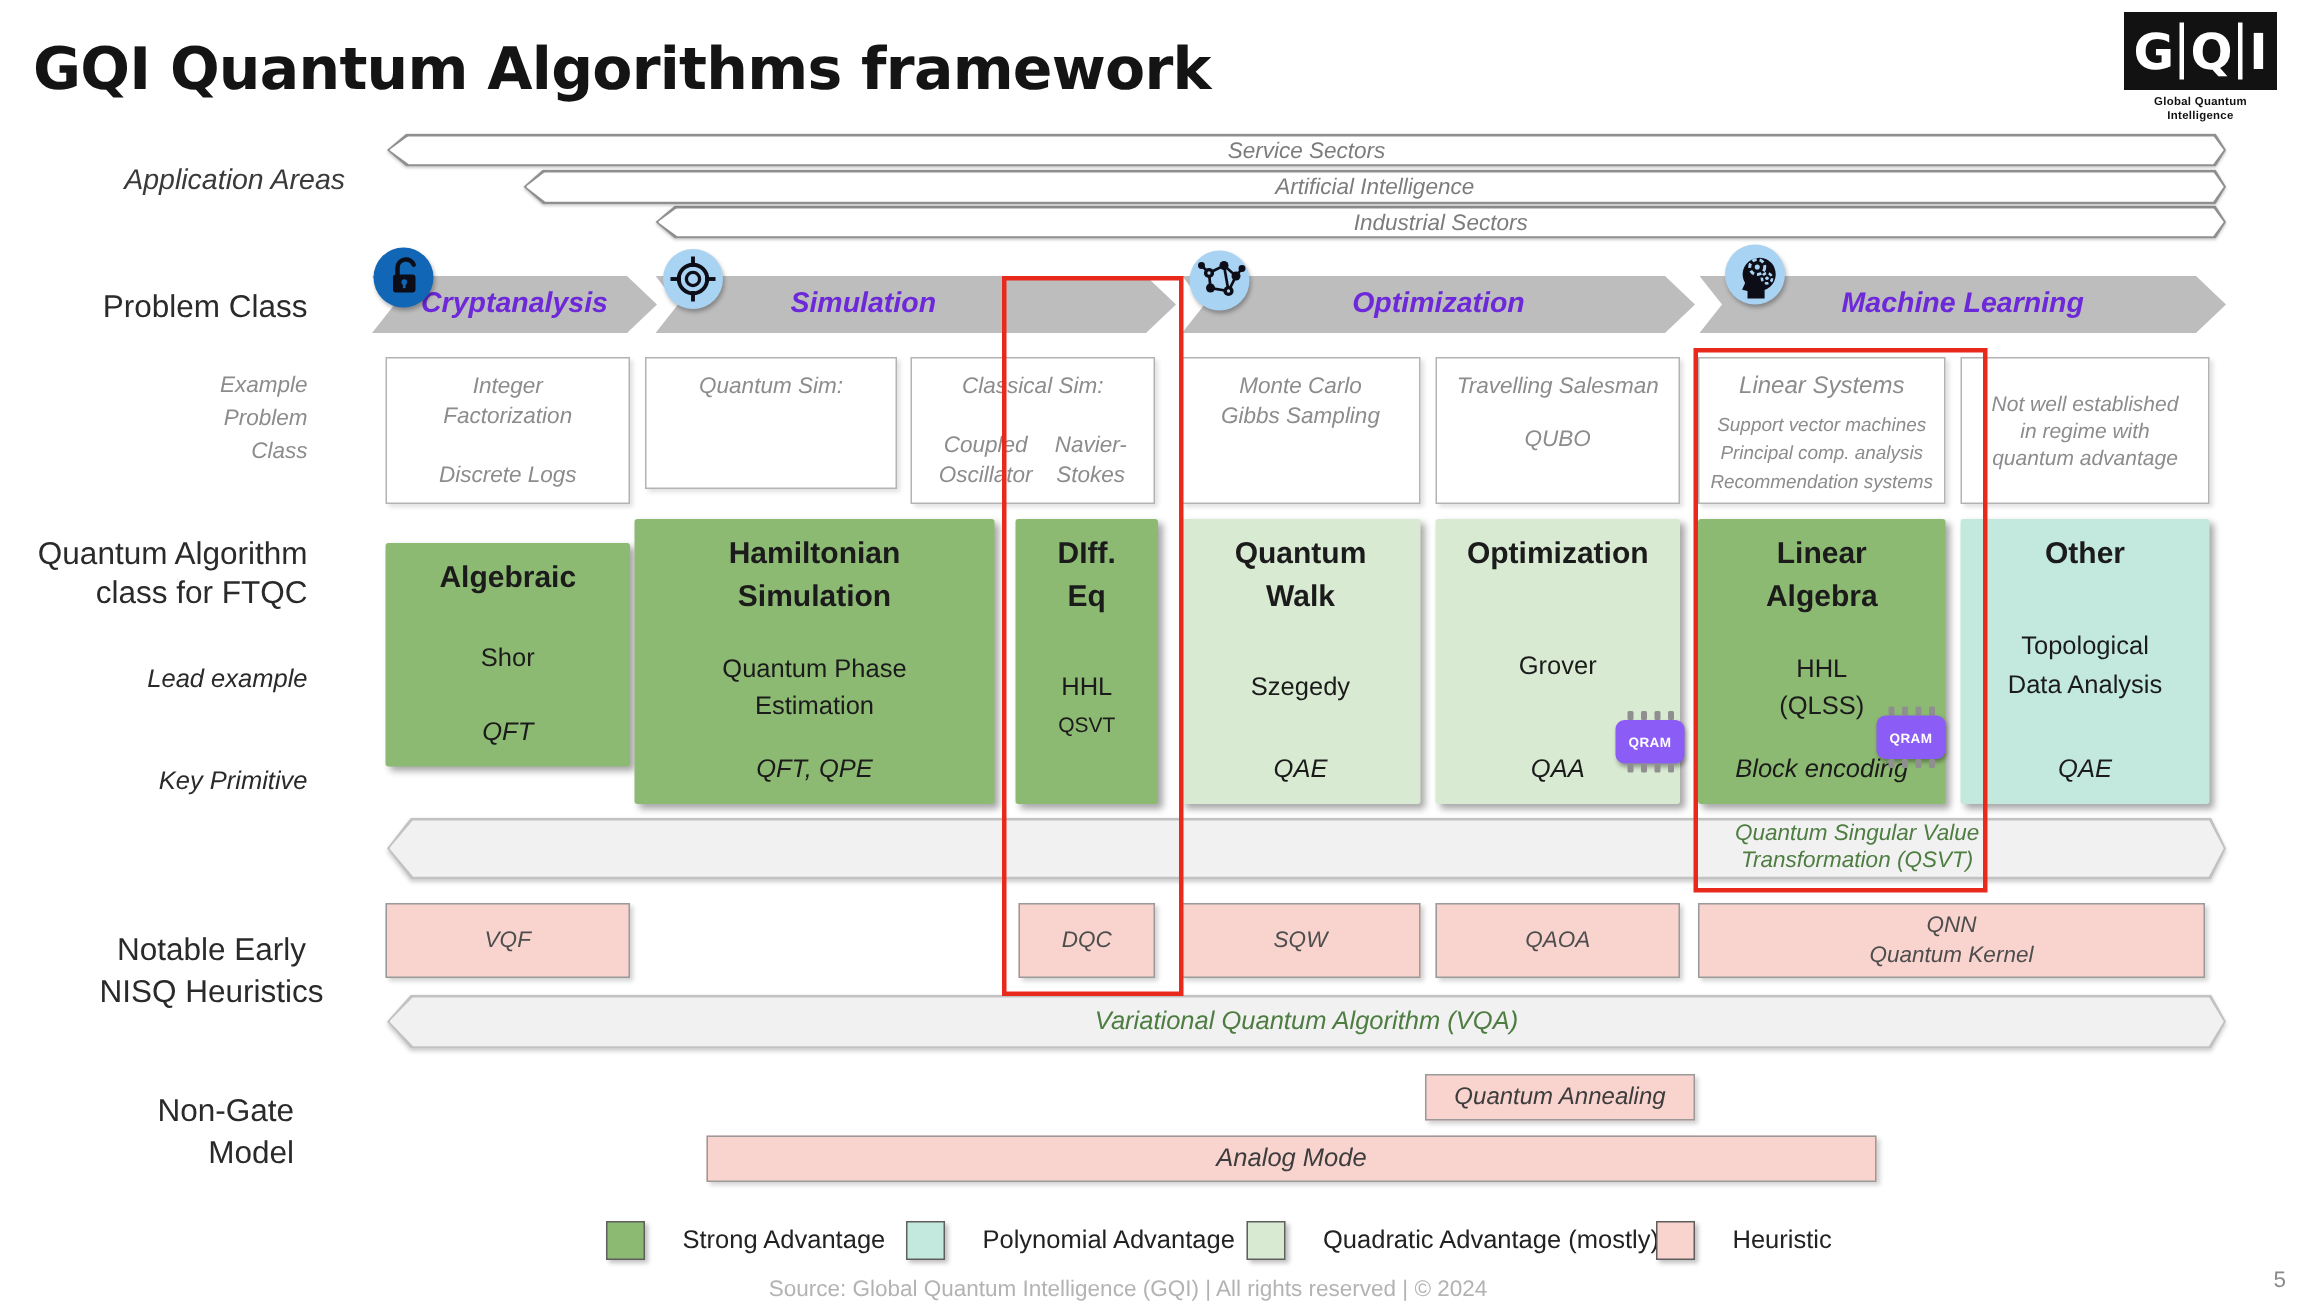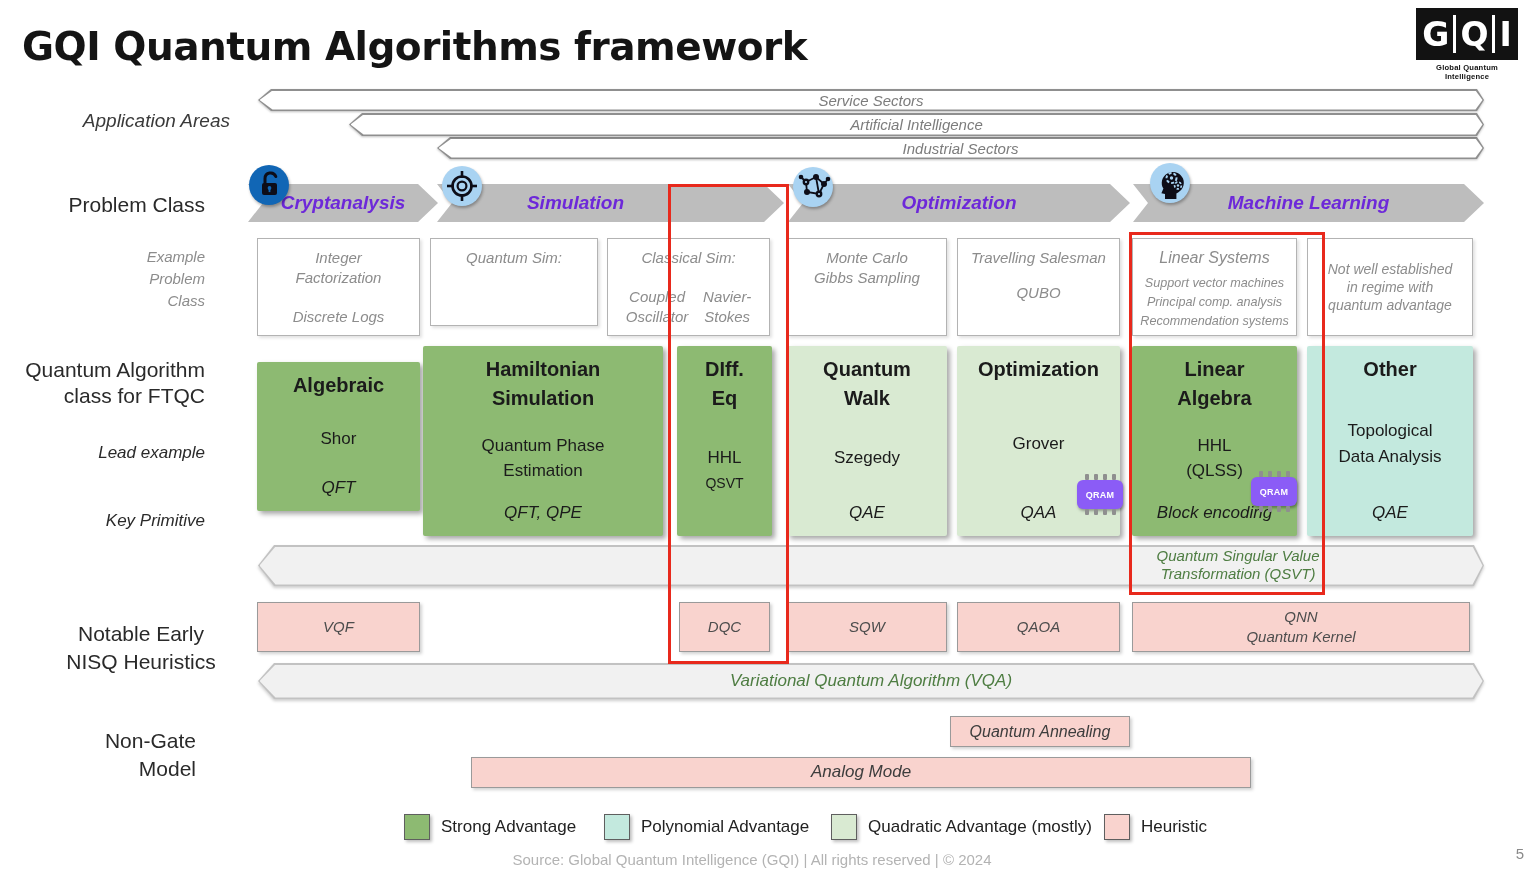--- a/index.html
+++ b/index.html
@@ -76,21 +76,21 @@
   .pins{display:flex;gap:5px;height:6px;}
   .pins i{width:4px;height:6px;background:#8f8f8f;border-radius:1px;}
   .chip-body{width:46px;height:29px;background:#8b5cf6;border-radius:6px;color:#fff;font-size:9px;
     font-weight:700;display:flex;align-items:center;justify-content:center;letter-spacing:0.3px;
     box-shadow:1px 2px 3px rgba(0,0,0,0.35);}
 
   
   .redbox{border:3px solid #e8291c;z-index:40;}
 
   
-  .legend-item{display:flex;align-items:center;gap:11px;}
+  .legend-item{display:flex;align-items:center;gap:25px;}
   .swatch{width:26px;height:26px;border:1.5px solid #5f5f5f;box-sizing:border-box;box-shadow:2px 2px 3px rgba(0,0,0,0.25);}
   .legend-label{font-size:17px;color:#222;}
 
   .source{font-size:15px;color:#b3b3b3;}
   .pagenum{font-size:15px;color:#8a8a8a;}
 </style>
 </head>
 <body>
 
 <div class="slide">

